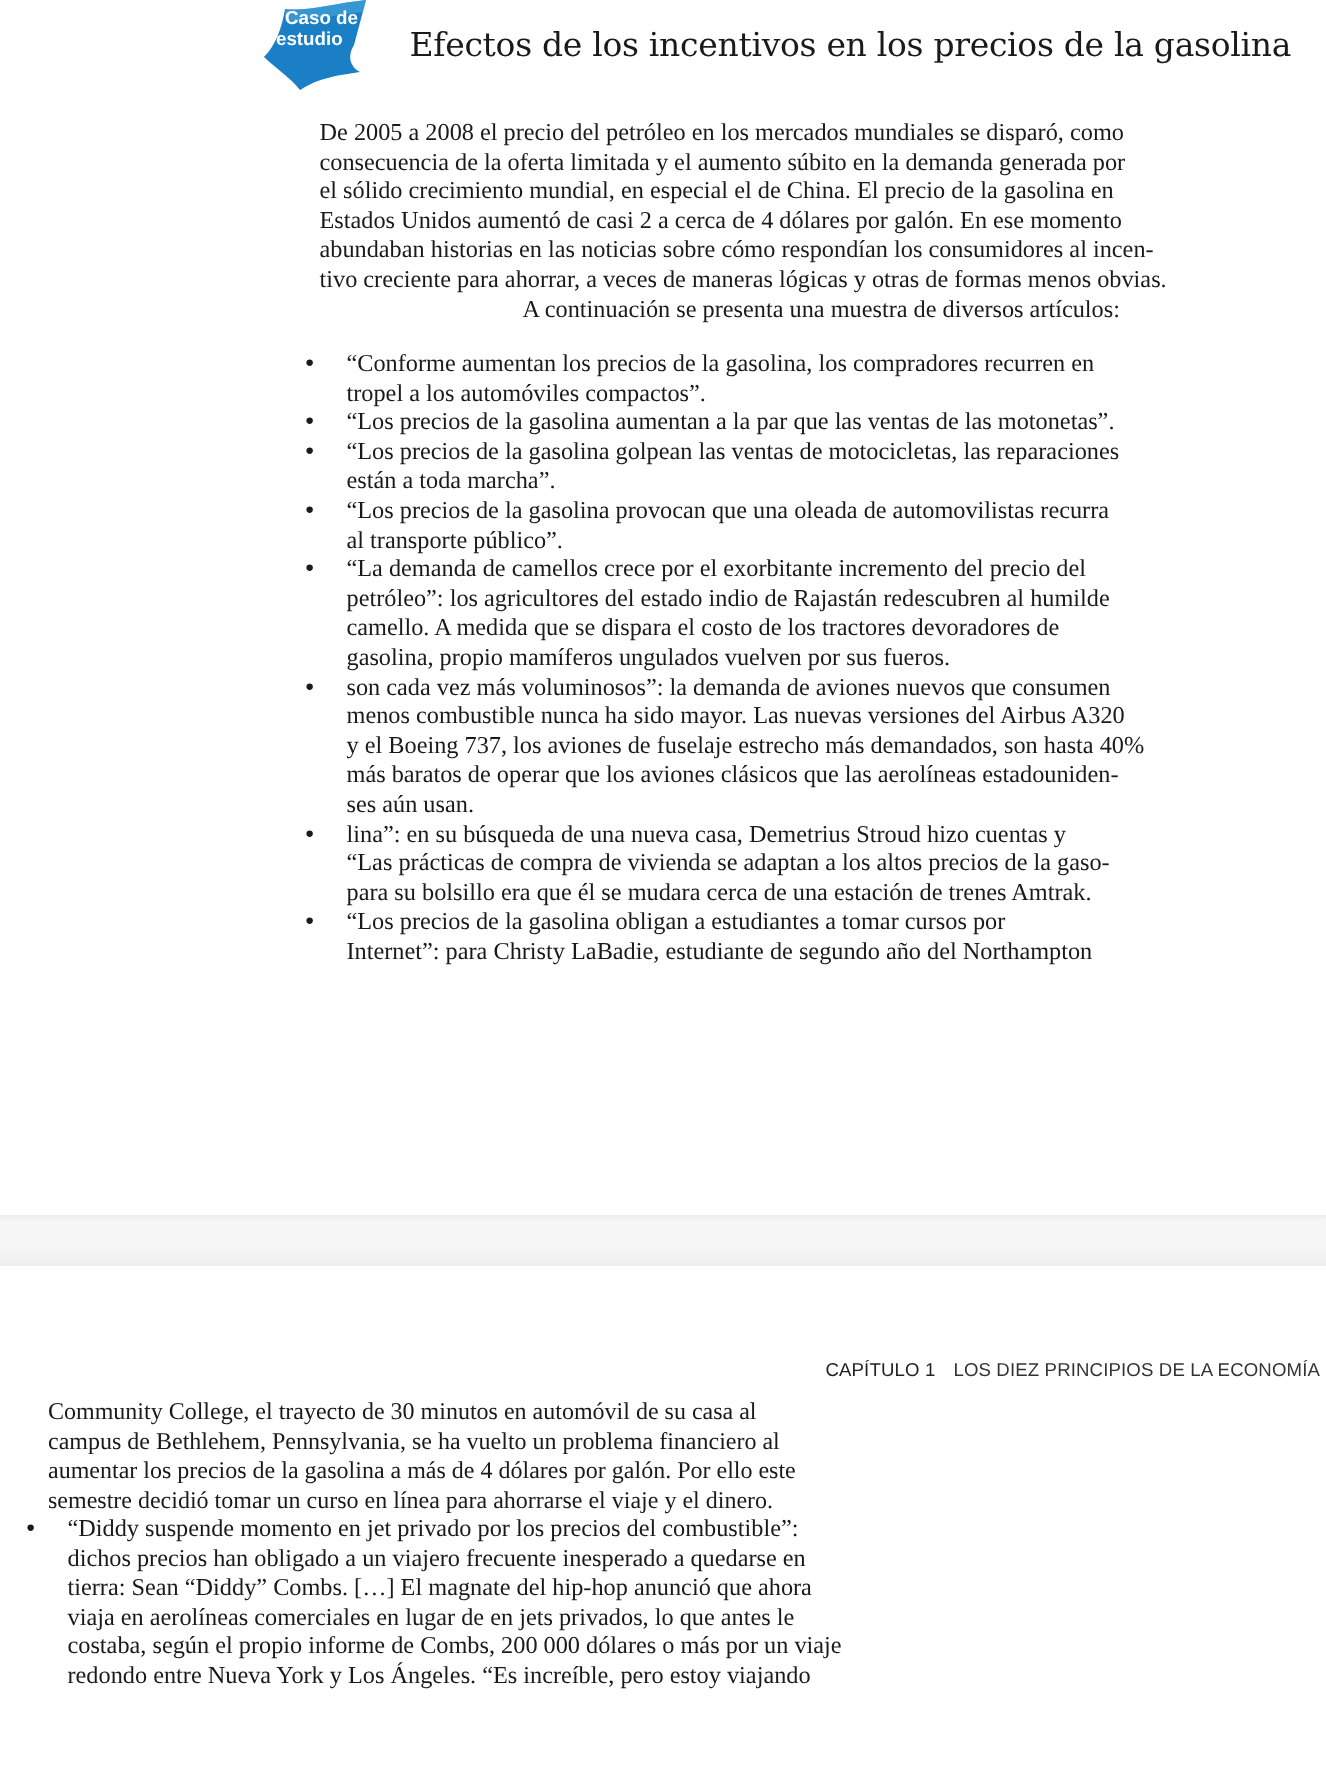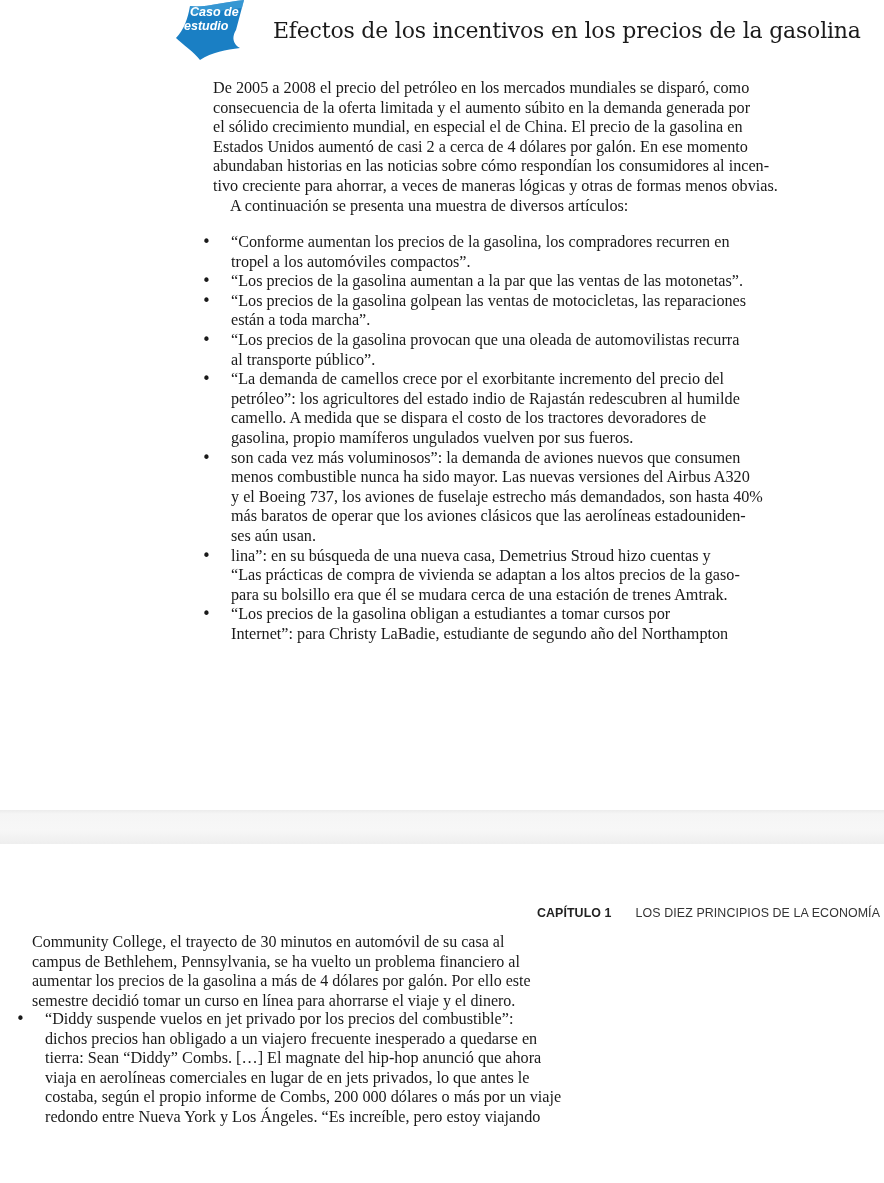--- a/index.html
+++ b/index.html
@@ -5,44 +5,44 @@
   html, body { margin:0; padding:0; background:#ffffff; }
   body { width:884px; height:1183px; position:relative; overflow:hidden;
          font-family:"Liberation Serif", "DejaVu Serif", serif; color:#1a1a1a; }
 
   .page1 { position:absolute; left:0; top:0; width:884px; height:810px; background:#fff; }
   .divider { position:absolute; left:0; top:810px; width:884px; height:34px;
              background:linear-gradient(#ececec 0px, #f5f5f5 4px, #f7f7f7 20px, #eeeeee 34px); }
   .page2 { position:absolute; left:0; top:844px; width:884px; height:339px; background:#fff; }
 
   
-  .badge { position:absolute; left:174px; top:0px; width:80px; height:60px;font-style:italic; }
+  .badge { position:absolute; left:174px; top:0px; width:80px; height:60px; }
   .badge svg { position:absolute; left:0; top:0; }
   .badge-text { position:absolute; left:10px; top:5px; width:60px; color:#ffffff;
                 font-family:"Liberation Sans", "DejaVu Sans", sans-serif; font-weight:bold;
                 font-size:12.5px; line-height:14px; text-align:left; }
   .badge-text span { display:block; }
   .badge-text .l1 { padding-left:6px; }
 
   .case-title { position:absolute; left:273px; top:18px; font-family:"DejaVu Serif", serif;
                 font-size:22px; color:#1a1a1a; letter-spacing:-0.2px; white-space:nowrap; }
 
   .intro { position:absolute; left:213px; top:79px; width:652px; font-size:16.2px; line-height:19.6px;
            text-align:justify; }
   .intro p { margin:0; }
-  .intro p.indent { text-indent:17px; text-align:left; }
+  .intro p.indent { text-indent:17px; text-align:center; }
 
   .bullets { position:absolute; left:200px; top:233px; width:672px; margin:0; padding:0; list-style:none;
              font-size:16.2px; line-height:19.6px; }
   .bullets li { position:relative; padding-left:31px; margin:0; }
   .bullets .dot { position:absolute; left:2px; top:0; font-size:15px; font-family:"DejaVu Sans", sans-serif; }
 
   .running-head { position:absolute; right:4px; top:62px; font-family:"Liberation Sans", "DejaVu Sans", sans-serif;
                   font-size:12.4px; color:#333; white-space:nowrap; letter-spacing:0.1px; }
-  .running-head .chap { font-weight:bold; margin-right:24px; color:#222; }
+  .running-head .chap { font-weight:normal; margin-right:12px; color:#222; }
 
   .cont { position:absolute; left:32px; top:88px; width:640px; font-size:16px; line-height:19.6px; }
   .cont p { margin:0; }
   .bullets2 { position:absolute; left:14px; top:166px; width:690px; margin:0; padding:0; list-style:none;
               font-size:16.2px; line-height:19.6px; }
   .bullets2 li { position:relative; padding-left:31px; }
   .bullets2 .dot { position:absolute; left:2px; top:0; font-size:15px; font-family:"DejaVu Sans", sans-serif; }
   .line { display:block; white-space:nowrap; }
 </style>
 </head>
@@ -135,21 +135,21 @@
       <span class="line">Community College, el trayecto de 30 minutos en automóvil de su casa al</span>
       <span class="line">campus de Bethlehem, Pennsylvania, se ha vuelto un problema financiero al</span>
       <span class="line">aumentar los precios de la gasolina a más de 4 dólares por galón. Por ello este</span>
       <span class="line">semestre decidió tomar un curso en línea para ahorrarse el viaje y el dinero.</span>
     </p>
   </div>
 
   <ul class="bullets2">
     <li>
       <span class="dot">•</span>
-      <span class="line">“Diddy suspende vuelos en jet privado por los precios del combustible”:</span>
+      <span class="line">“Diddy suspende momento en jet privado por los precios del combustible”:</span>
       <span class="line">dichos precios han obligado a un viajero frecuente inesperado a quedarse en</span>
       <span class="line">tierra: Sean “Diddy” Combs. […] El magnate del hip-hop anunció que ahora</span>
       <span class="line">viaja en aerolíneas comerciales en lugar de en jets privados, lo que antes le</span>
       <span class="line">costaba, según el propio informe de Combs, 200 000 dólares o más por un viaje</span>
       <span class="line">redondo entre Nueva York y Los Ángeles. “Es increíble, pero estoy viajando</span>
     </li>
   </ul>
 </div>
 
 </body></html>

